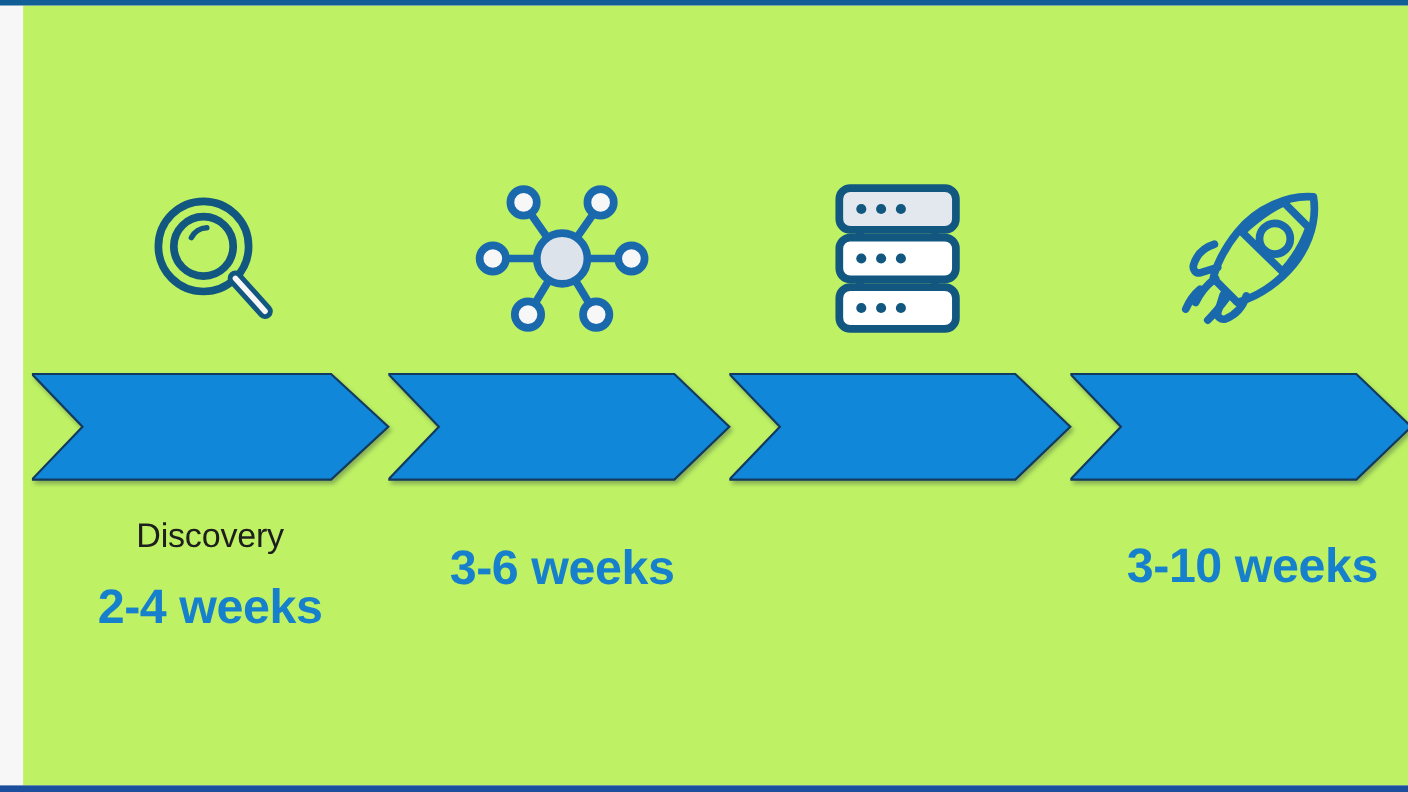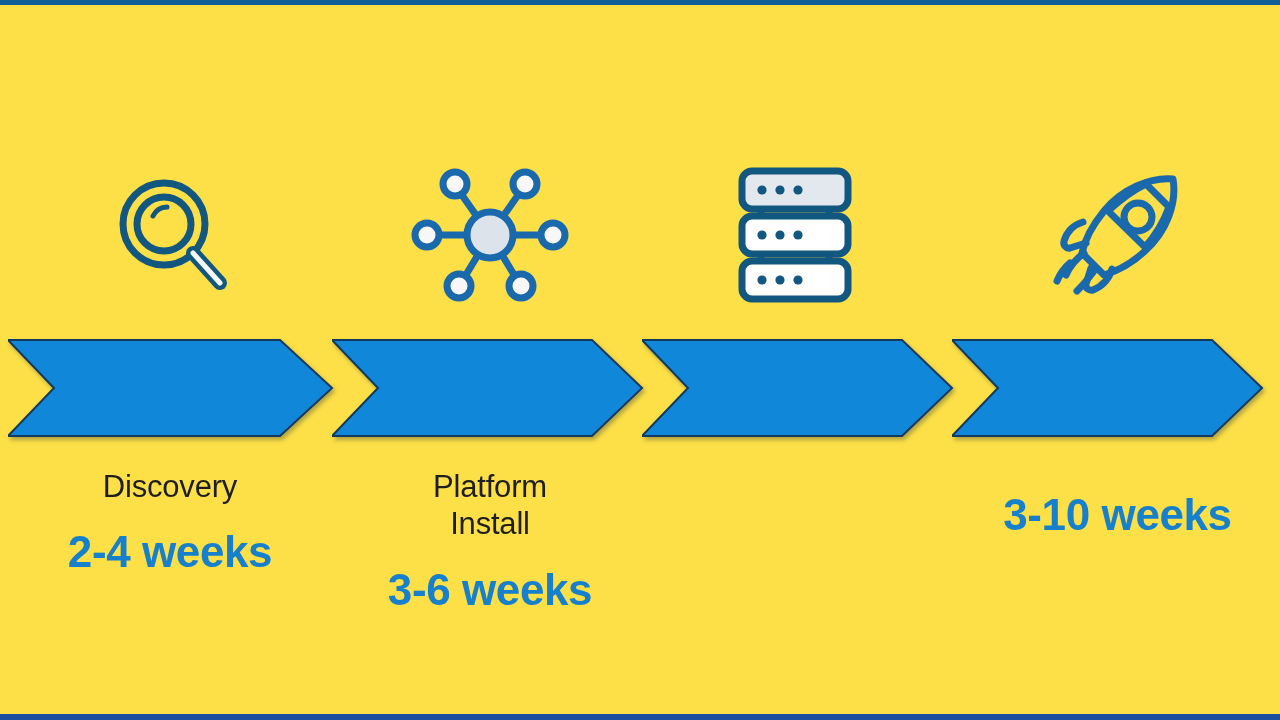--- a/index.html
+++ b/index.html
@@ -21,21 +21,22 @@
     left: 0; width: 1280px;
     z-index: 40;
   }
   .edge-bar.top    { top: 0;    height: 5px; background: #115e96; }
   .edge-bar.bottom { bottom: 0; height: 6px; background: #1b4f9e; }
 
   
   .stage {
     position: absolute;
     inset: 5px 0 6px 0;
-    background: #fde047;
+    background: #bef264;
+    margin-left: 21px;
   }
 
   
   .icon-row {
     position: absolute;
     top: 150px;
     left: 0; width: 1280px;
     height: 160px;
   }
   .icon-cell {
@@ -218,22 +219,20 @@
       </svg>
     </div>
   </div>
 
   <div class="labels">
     <div class="label-col l0">
       <div class="phase-name">Discovery</div>
       <div class="phase-duration">2-4 weeks</div>
     </div>
     <div class="label-col l1">
-      <div class="phase-name">Platform
-Install</div>
       <div class="phase-duration">3-6 weeks</div>
     </div>
     <div class="label-col l3">
       <div class="phase-duration">3-10 weeks</div>
     </div>
   </div>
 
 </div>
 
 <div class="edge-bar bottom"></div>

